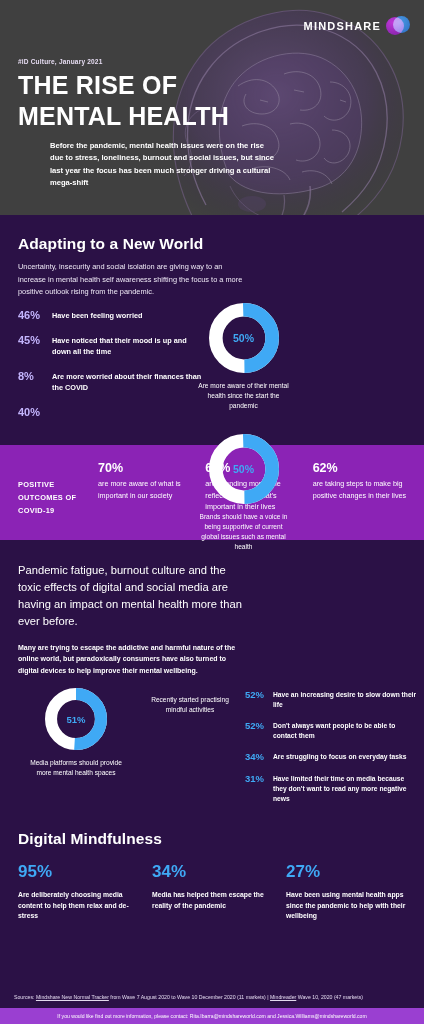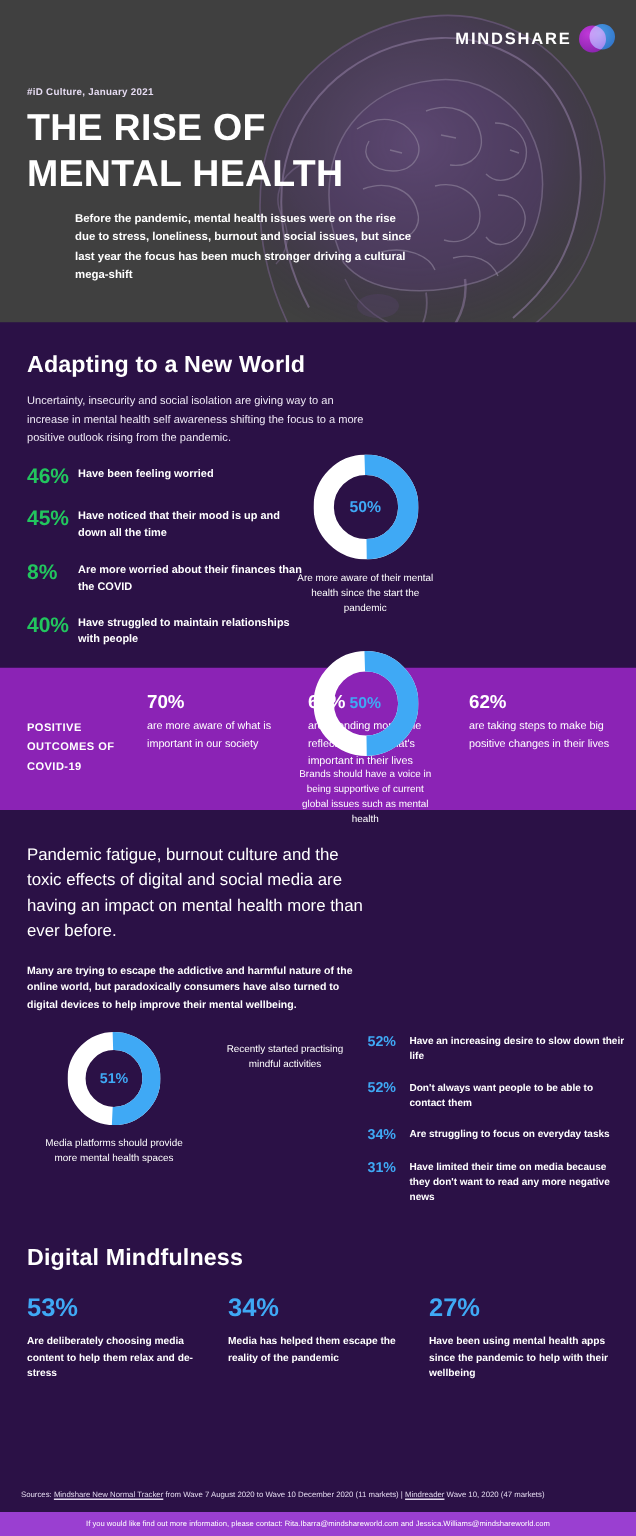--- a/index.html
+++ b/index.html
@@ -71,21 +71,21 @@
     font-size:15.5px; font-weight:bold; letter-spacing:.1px; margin-bottom:8px;
   }
   .p-sub{
     font-size:7.4px; line-height:1.72; color:#efe9f6; width:230px;
   }
 
   .stat-list{ position:absolute; left:18px; top:95px; width:185px; }
   .stat-row{ display:flex; align-items:flex-start; margin-bottom:13px; }
   .stat-pct{
     width:34px; flex:0 0 34px;
-    color:#22c55e; font-size:14px; font-weight:bold; line-height:1.05;
+    color:#c4b5fd; font-size:11px; font-weight:bold; line-height:1.05;
   }
   .stat-txt{
     font-size:7.3px; line-height:1.5; font-weight:bold; color:#ffffff; padding-top:1px;
   }
 
   .donut-pair{ position:absolute; left:196px; top:88px; width:212px; display:flex; gap:22px;flex-direction:column; }
   .donut-card{ width:95px; text-align:center; }
   .donut{ position:relative; width:70px; height:70px; margin:0 auto 8px auto; }
   .donut svg{ width:70px; height:70px; display:block; transform:rotate(-90deg); }
   .donut .dlabel{
@@ -225,21 +225,20 @@
     <div class="stat-row">
       <div class="stat-pct">45%</div>
       <div class="stat-txt">Have noticed that their mood is up and down all the time</div>
     </div>
     <div class="stat-row">
       <div class="stat-pct">8%</div>
       <div class="stat-txt">Are more worried about their finances than the COVID</div>
     </div>
     <div class="stat-row">
       <div class="stat-pct">40%</div>
-      <div class="stat-txt">Have struggled to maintain relationships with people</div>
     </div>
   </div>
 
   <div class="donut-pair">
     <div class="donut-card">
       <div class="donut">
         <svg viewBox="0 0 36 36">
           <circle cx="18" cy="18" r="14.5" fill="none" stroke="#ffffff" stroke-width="7"></circle>
           <circle class="donut-arc" cx="18" cy="18" r="14.5" fill="none" stroke="#3fa9f5" stroke-width="7" stroke-dasharray="50 50" pathLength="100"></circle>
         </svg>
@@ -316,21 +315,21 @@
       <div class="media-pct">31%</div>
       <div class="media-txt">Have limited their time on media because they don't want to read any more negative news</div>
     </div>
   </div>
 </div>
 
 <div class="sec-dm">
   <div class="h2">Digital Mindfulness</div>
   <div class="dm-cols">
     <div class="dm-col">
-      <div class="dm-pct">53%</div>
+      <div class="dm-pct">95%</div>
       <div class="dm-txt">Are deliberately choosing media content to help them relax and de-stress</div>
     </div>
     <div class="dm-col">
       <div class="dm-pct">34%</div>
       <div class="dm-txt">Media has helped them escape the reality of the pandemic</div>
     </div>
     <div class="dm-col">
       <div class="dm-pct">27%</div>
       <div class="dm-txt">Have been using mental health apps since the pandemic to help with their wellbeing</div>
     </div>

